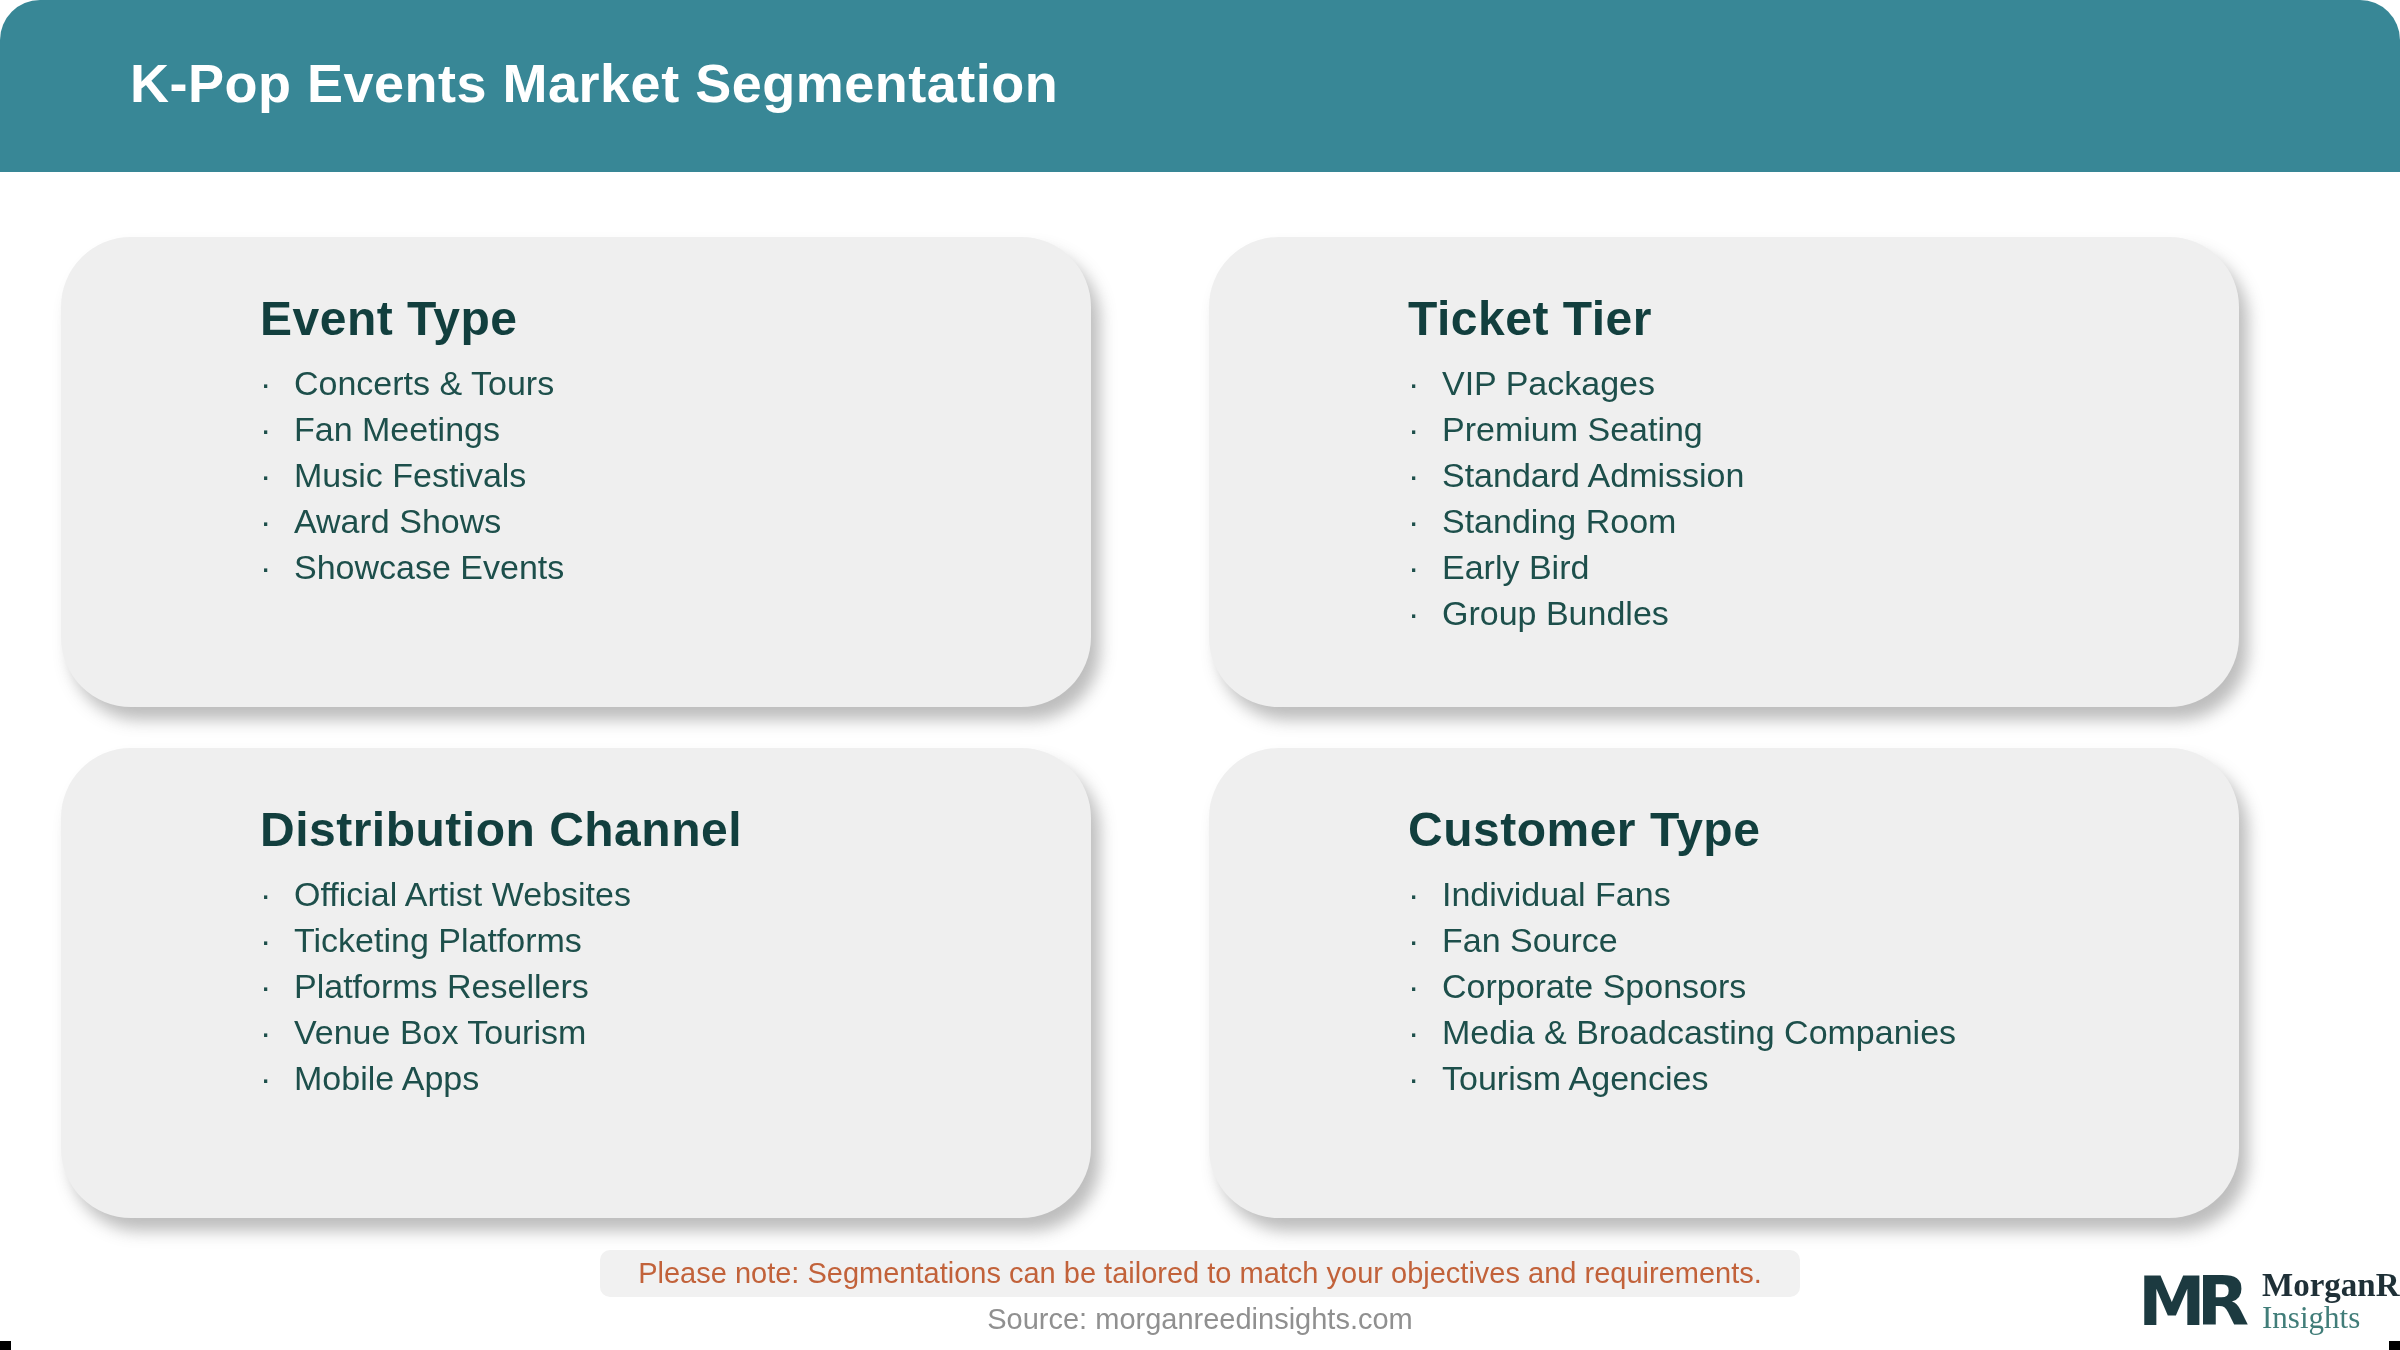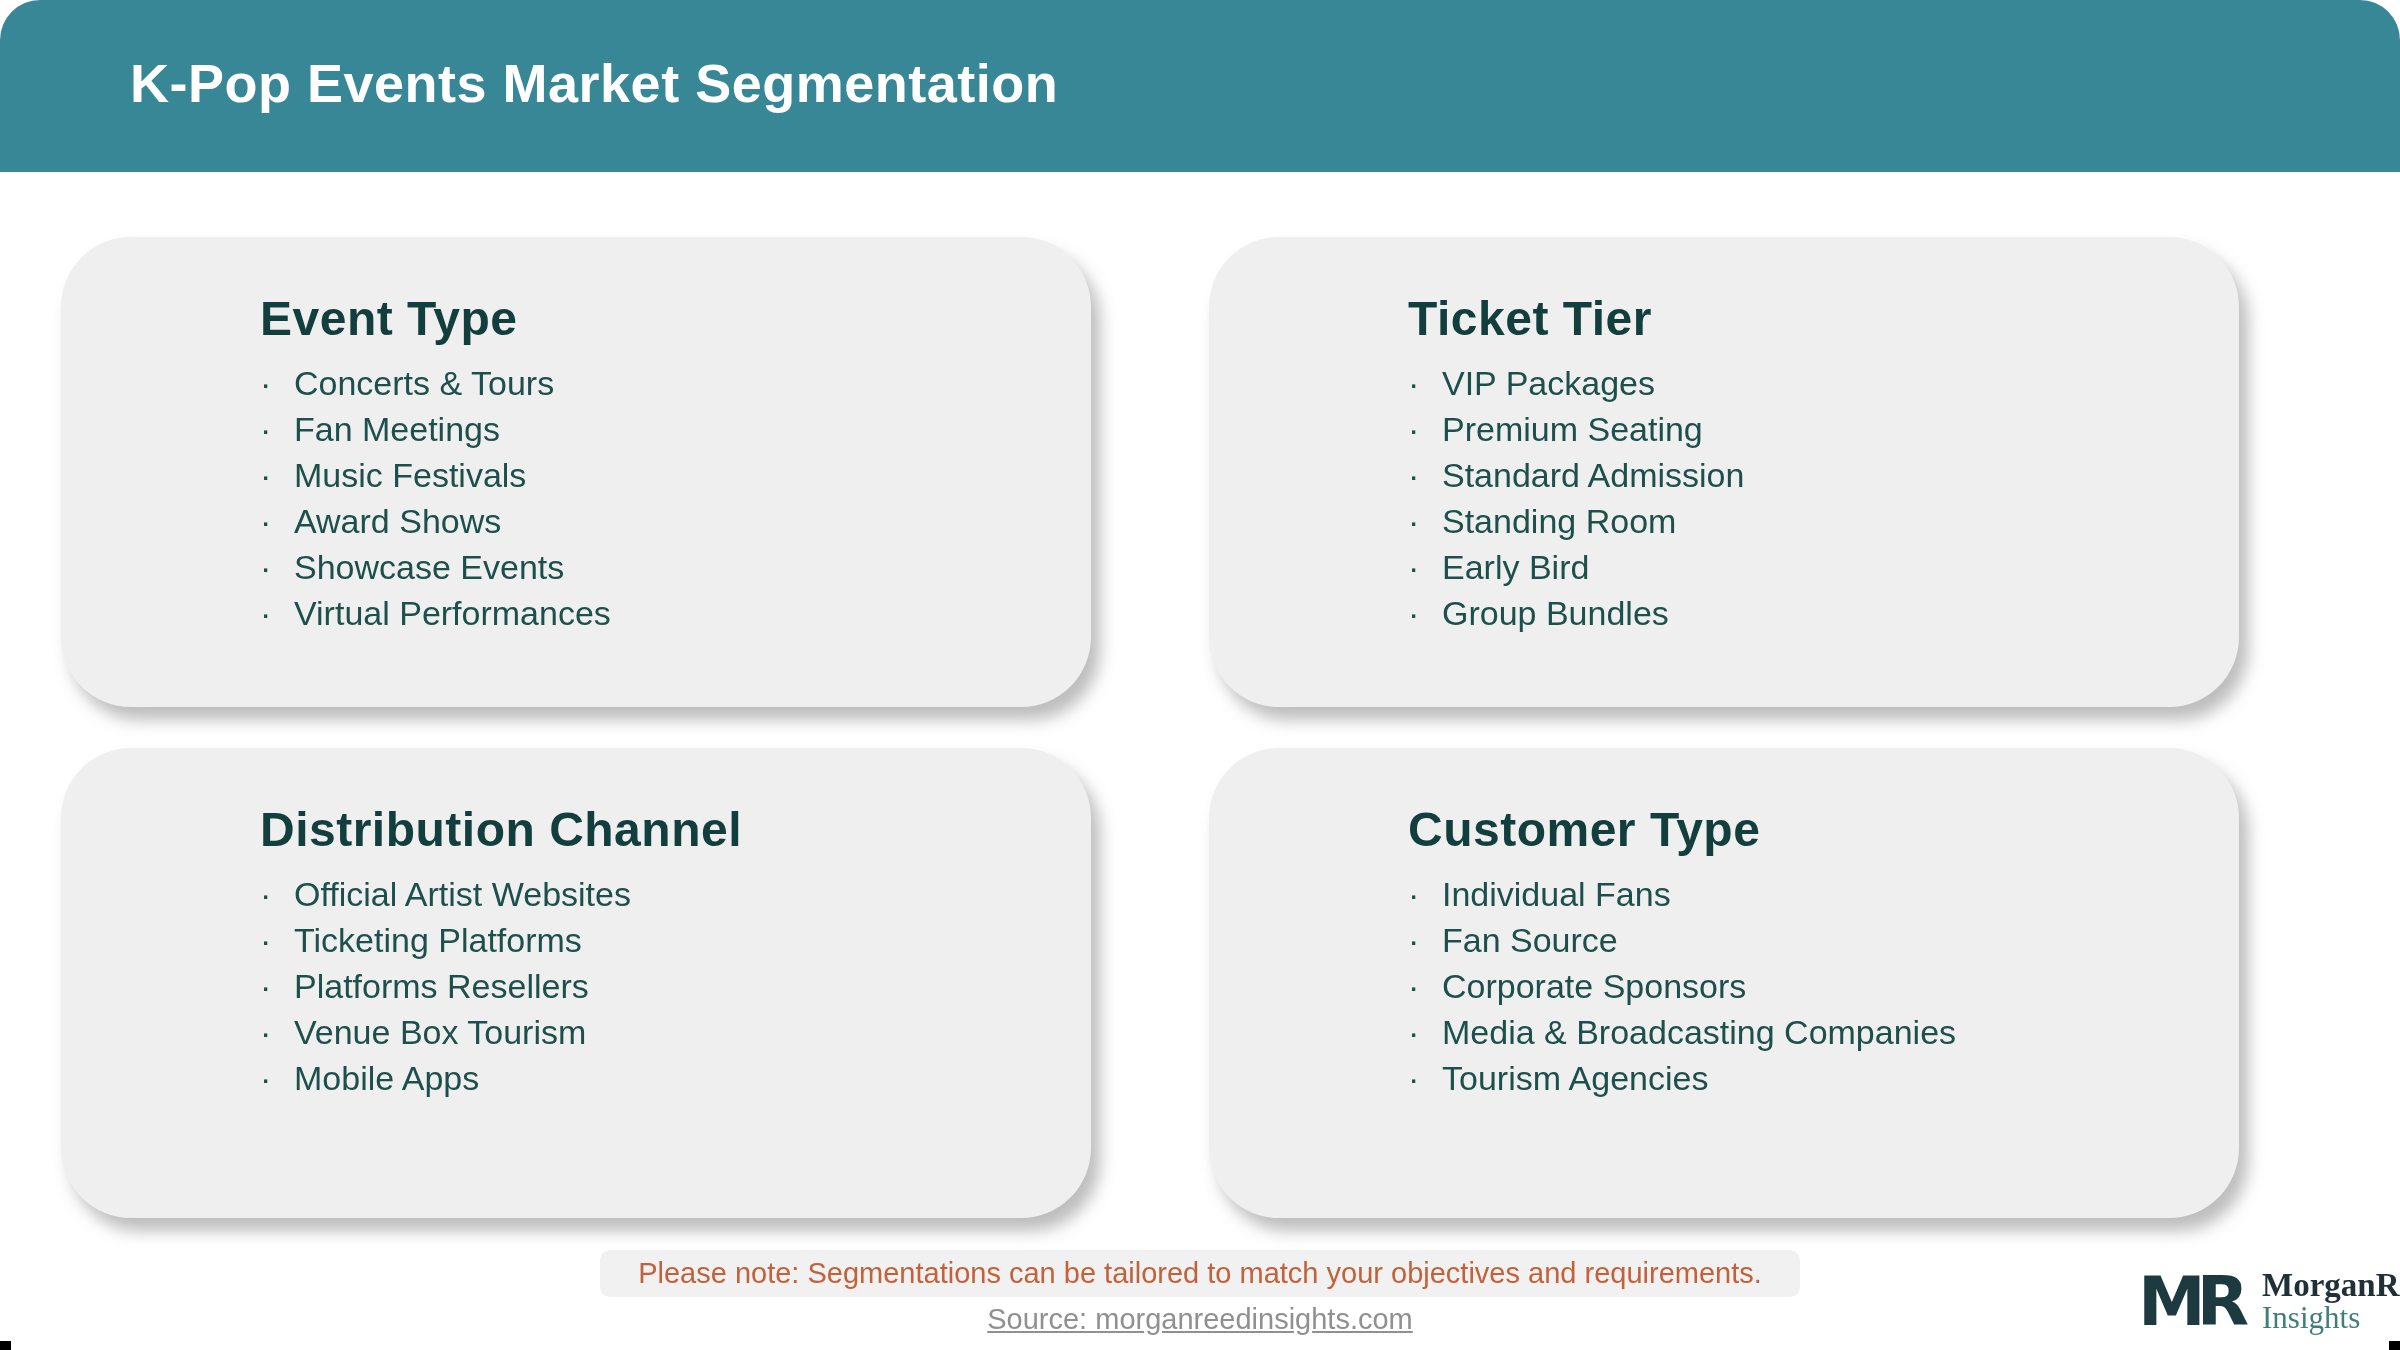--- a/index.html
+++ b/index.html
@@ -80,21 +80,20 @@
     color:var(--note-text,#c2623a);
     font-size:29px;line-height:1.0;
   }
   .source-row{
     position:absolute;left:0;top:1303px;width:2400px;
     text-align:center;
   }
   .source-text{
     color:var(--source-text,#909090);
     font-size:29px;
-    text-decoration:underline;
   }
 
   
   .logo{
     position:absolute;left:2138px;top:1268px;
     display:flex;align-items:center;
   }
   .logo-mark{
     font-family:"DejaVu Sans", sans-serif;
     font-weight:bold;font-size:68px;letter-spacing:-9px;
@@ -128,21 +127,20 @@
   </header>
 
   <section class="card card-tl">
     <h2 class="card-title">Event Type</h2>
     <ul class="card-list">
       <li>Concerts &amp; Tours</li>
       <li>Fan Meetings</li>
       <li>Music Festivals</li>
       <li>Award Shows</li>
       <li>Showcase Events</li>
-      <li>Virtual Performances</li>
     </ul>
   </section>
 
   <section class="card card-tr">
     <h2 class="card-title">Ticket Tier</h2>
     <ul class="card-list">
       <li>VIP Packages</li>
       <li>Premium Seating</li>
       <li>Standard Admission</li>
       <li>Standing Room</li>

